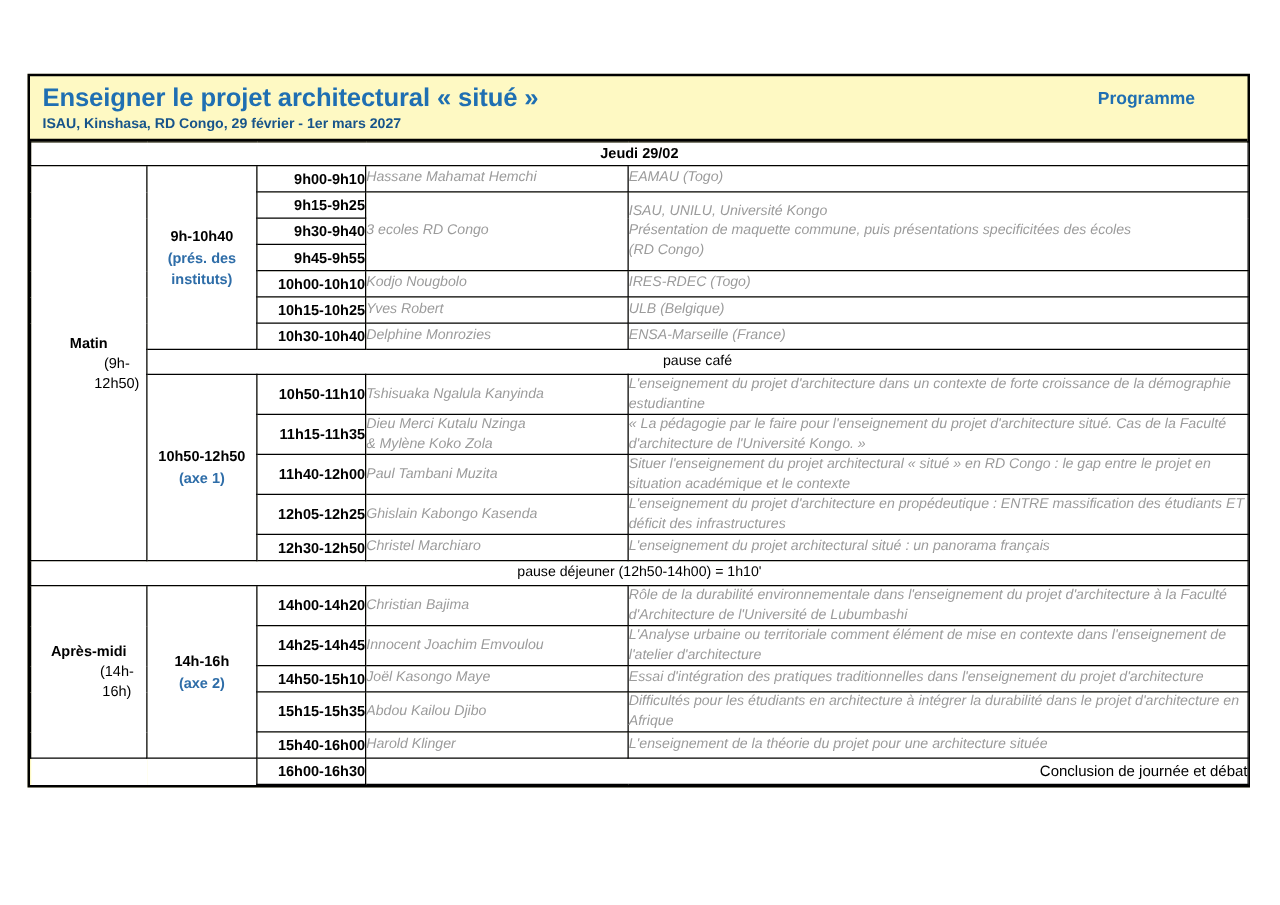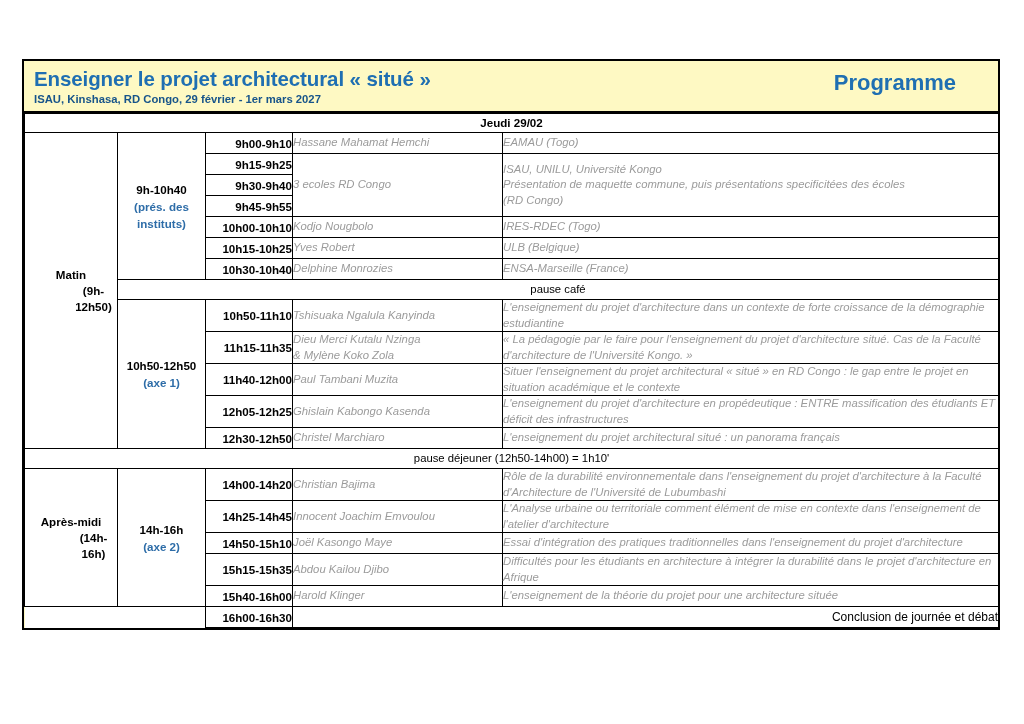--- a/index.html
+++ b/index.html
@@ -45,21 +45,21 @@
     font-weight: bold;
     color: #1F6FB2;
     letter-spacing: -0.1px;
     line-height: 24px;
     display: inline-block;
   }
   .title-right {
     position: absolute;
     right: 42px;
     top: 9px;
-    font-size: 22px;
+    font-size: 14px;
     font-weight: bold;
     color: #1F6FB2;
   }
   .title-sub {
     font-size: 11.3px;
     font-weight: bold;
     color: #17548A;
     line-height: 14px;
     margin-top: 1px;
   }
@@ -106,21 +106,21 @@
 
   .period-cell {
     background: #FCE8BE;
     text-align: center;
     font-size: 11.6px;
     font-weight: bold;
     color: #000000;
     line-height: 16px;
   }
   .period-cell .sub {
-    font-weight: bold;
+    font-weight: normal;
     display: block;
     padding-left: 45px;
   }
 
   .block-cell {
     background: #E3E3E3;
     text-align: center;
     font-size: 11.6px;
     font-weight: bold;
     color: #000000;

